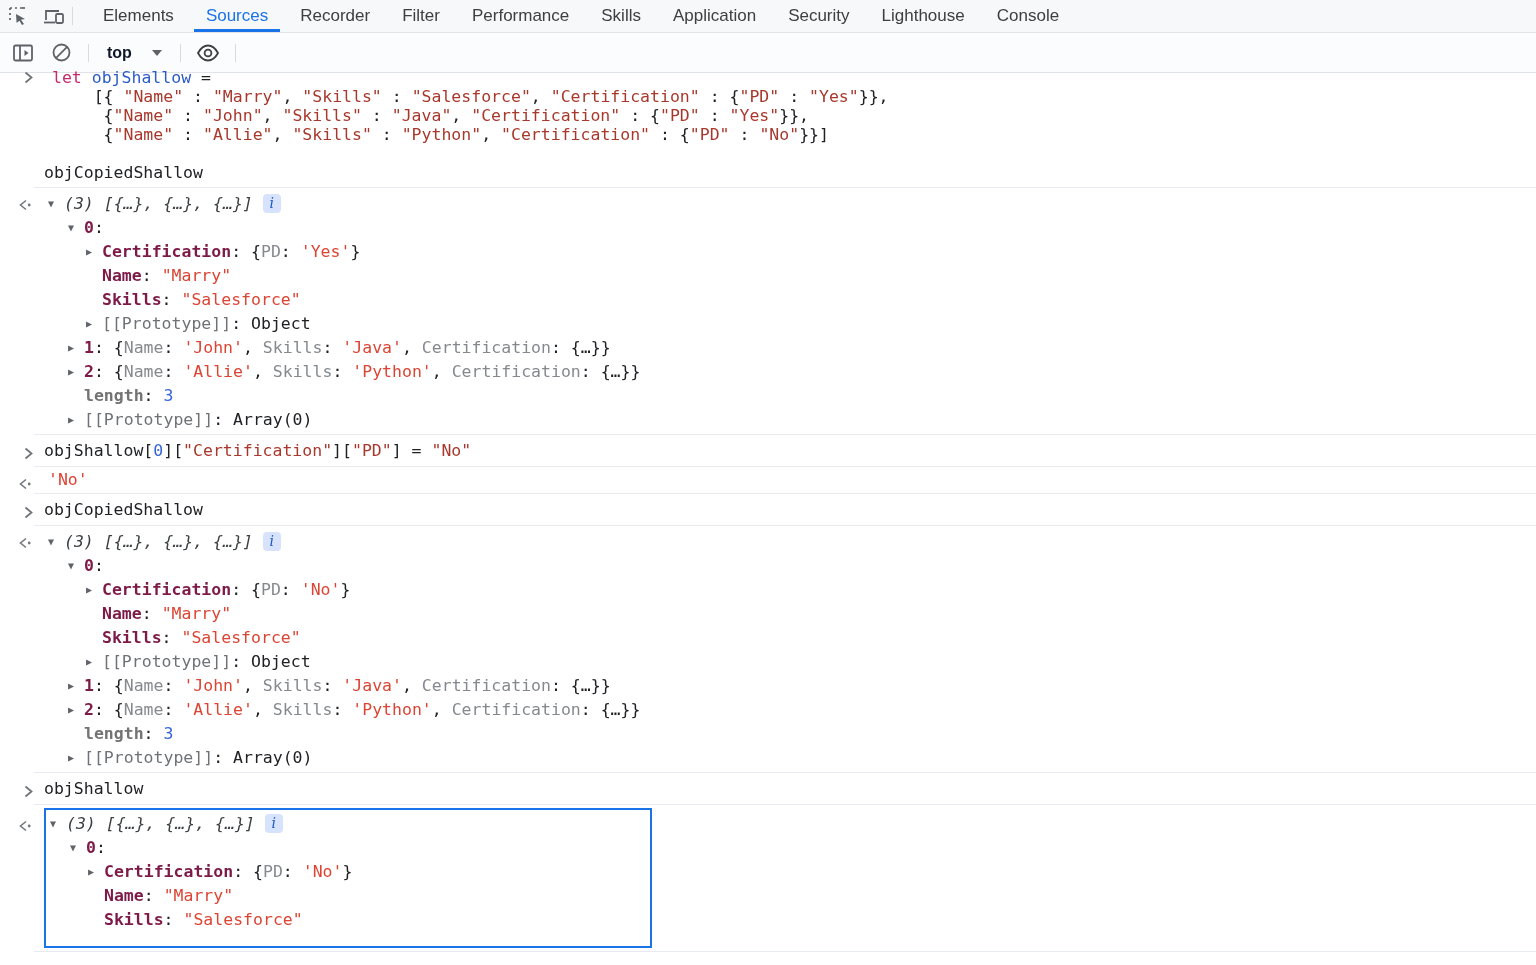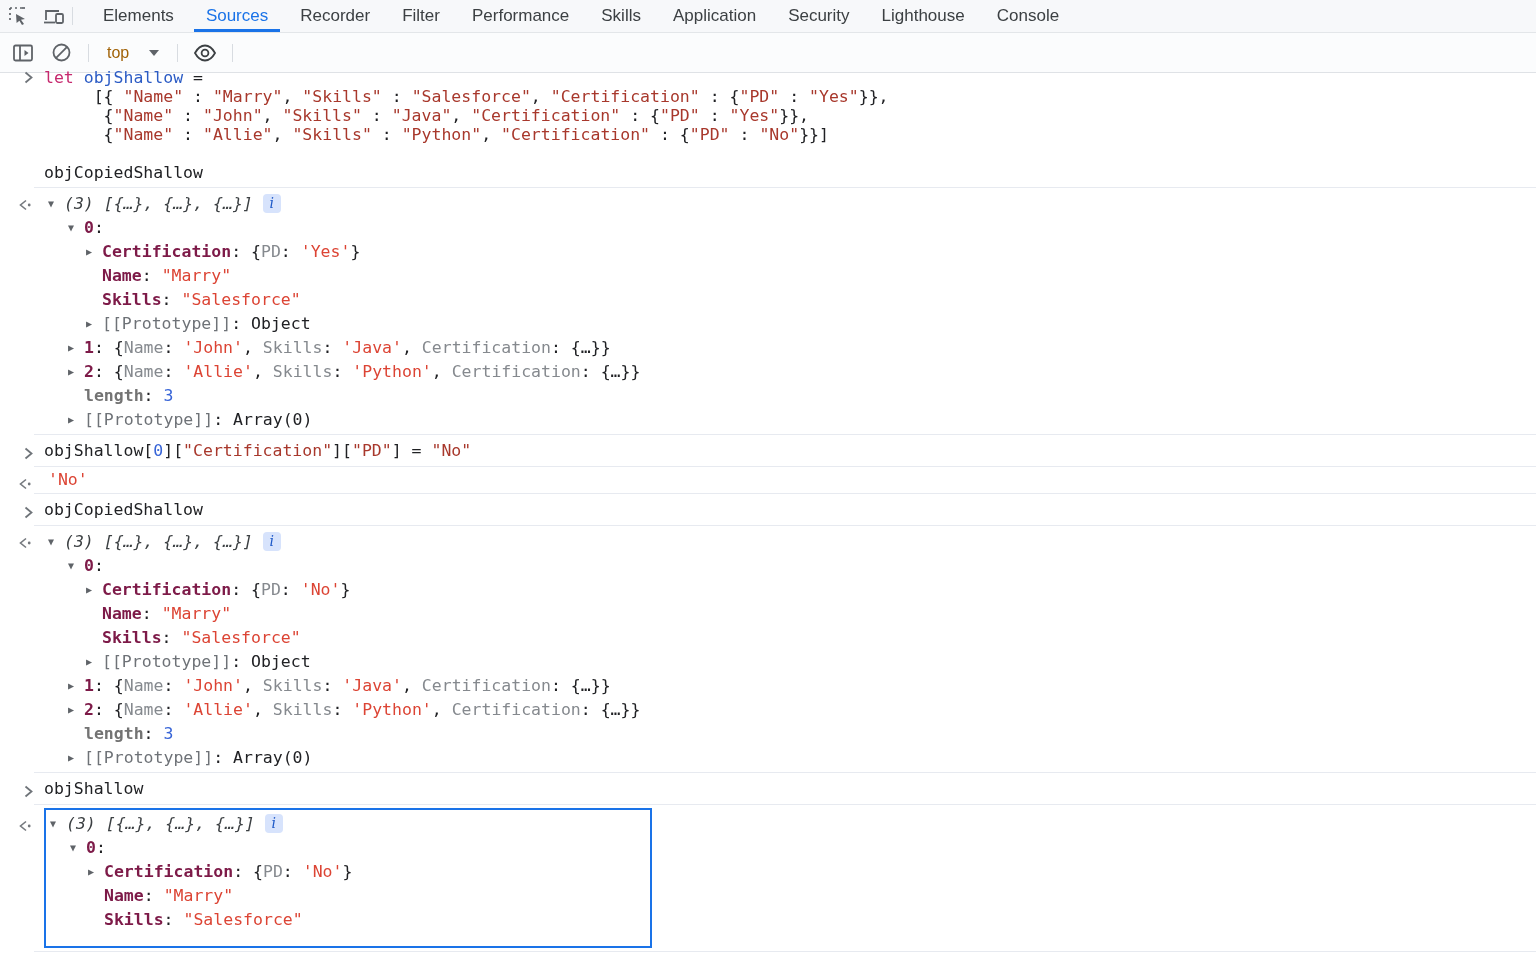--- a/index.html
+++ b/index.html
@@ -17,21 +17,21 @@
   .tab.active { color:#1a73e8; }
   .tab.active::after { content:''; position:absolute; left:4px; right:4px; bottom:0;
                        height:3px; background:#1a73e8; }
 
   
   .toolbar { height:40px; background:#fbfcfd; border-bottom:1px solid #dfe2e6;
              display:flex; align-items:center; }
   .toolbar .iconbtn { width:34px; height:28px; display:flex; align-items:center;
                       justify-content:center; margin:0 2px; border-radius:4px; }
   .toolbar .tsep { width:1px; height:18px; background:#d8dce1; margin:0 8px; }
-  .ctx { display:flex; align-items:center; gap:20px; padding:0 10px; font-size:16px; color:#a16207; }
+  .ctx { display:flex; align-items:center; gap:20px; padding:0 10px; font-size:16px; color:#0f172a;font-weight:bold; }
   .caret { width:0; height:0; border-left:5px solid transparent; border-right:5px solid transparent;
            border-top:6px solid #5f6368; }
   .filterpill { flex:1; height:27px; margin:0 14px 0 8px; background:#f1f3f4;
                 border-radius:14px; display:flex; align-items:center; gap:10px;
                 padding:0 14px; font-size:16px; color:#80868b; }
 
   
   .log { font-family:"DejaVu Sans Mono","Liberation Mono",monospace; font-size:16.5px;
          color:#202124; }
   .entry { position:relative; display:flex; }
@@ -51,21 +51,21 @@
   .tri { width:16px; flex:none; font-size:10px; color:#5f6368; }
   .ibadge { display:inline-block; margin-left:10px; min-width:18px; height:19px;
             line-height:19px; text-align:center; border-radius:4px; background:#d7e3fc;
             color:#1d59c8; font-family:"DejaVu Serif",serif; font-style:italic;
             font-size:14px; padding:0 4px; }
   .hl-box { border:2px solid #1a73e8; width:608px; min-height:140px; padding:1px 0; }
   .k-result.hl .gutter { padding-top:12px; }
 
   
   .s-p   { color:#202124; }
-  .s-kw  { color:#c6296e; }
+  .s-kw  { color:#c6296e;margin-left:8px; }
   .s-var { color:#2c5cc5; }
   .s-str { color:#a8382c; }
   .s-com { color:#2e7d32; }
   .s-key { color:#7d1a48; font-weight:bold; }
   .s-lk  { color:#737373; font-weight:bold; }
   .s-sv  { color:#dc4434; }
   .s-pk  { color:#85898e; }
   .s-pr  { color:#6e7277; }
   .s-num { color:#3764d7; }
   .s-it  { color:#3c4043; font-style:italic; }

